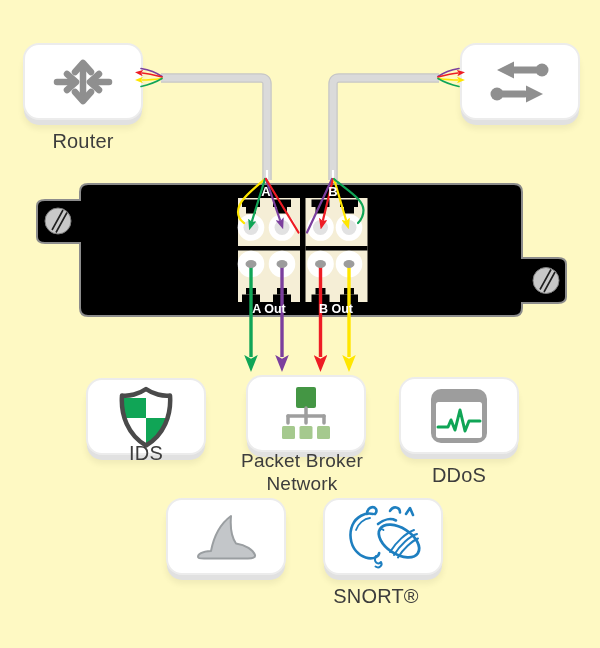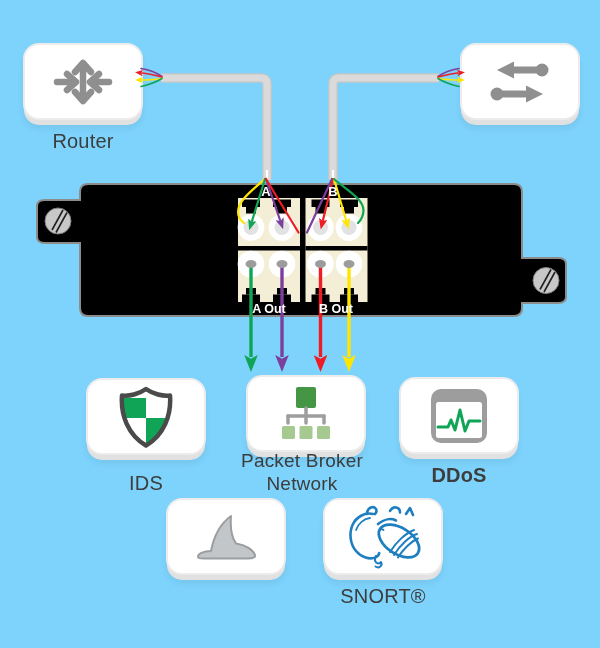--- a/index.html
+++ b/index.html
@@ -1,31 +1,31 @@
 <!DOCTYPE html>
 <html><head>
 <meta charset="utf-8">
 <style>
   html,body{margin:0;padding:0;background:#fff;}
-  .stage{position:relative;width:600px;height:648px;background:#7dd3fc;
+  .stage{position:relative;width:600px;height:648px;background:#fef9c3;
          font-family:"Liberation Sans",sans-serif;overflow:hidden;}
   .card{position:absolute;width:120px;height:77px;background:#fff;
         border:2px solid #ececec;border-radius:16px;box-sizing:border-box;
         box-shadow:0 6px 0 -1px #e1e1e1, 0 9px 6px rgba(0,0,0,.06);
         display:flex;align-items:center;justify-content:center;}
   .node-label{position:absolute;text-align:center;font-size:20px;color:#3d3d3d;
               letter-spacing:.2px;white-space:nowrap;}
   .node-label.two-line{font-size:19px;line-height:23px;white-space:normal;}
   #card-router{left:23px;top:43px;}   #label-router{left:23px;top:130px;width:120px;}
   #card-switch{left:460px;top:43px;}  #label-switch{left:460px;top:130px;width:120px;}
-  #card-ids{left:86px;top:378px;}     #label-ids{left:86px;top:472px;width:120px;}
+  #card-ids{left:86px;top:378px;}     #label-ids{left:86px;top:442px;width:120px;}
   #card-npb{left:246px;top:375px;}    #label-npb{left:222px;top:449px;width:160px;}
-  #card-ddos{left:399px;top:377px;}   #label-ddos{left:399px;top:464px;width:120px;font-weight:bold;}
+  #card-ddos{left:399px;top:377px;}   #label-ddos{left:399px;top:464px;width:120px;}
   #card-wireshark{left:166px;top:498px;} #label-wireshark{left:156px;top:585px;width:140px;}
-  #card-snort{left:323px;top:498px;}  #label-snort{left:313px;top:585px;width:140px;}
+  #card-snort{left:323px;top:498px;}  #label-snort{left:306px;top:585px;width:140px;}
   #overlay{position:absolute;inset:0;z-index:5;pointer-events:none;}
   text.port-group{font:bold 13px "Liberation Sans",sans-serif;fill:#ffffff;text-anchor:middle;}
   text.port-out{font:bold 12.5px "Liberation Sans",sans-serif;fill:#ffffff;text-anchor:middle;}
 </style>
 </head>
 <body>
 
 <div class="stage">
 
   <div class="card" id="card-router">

